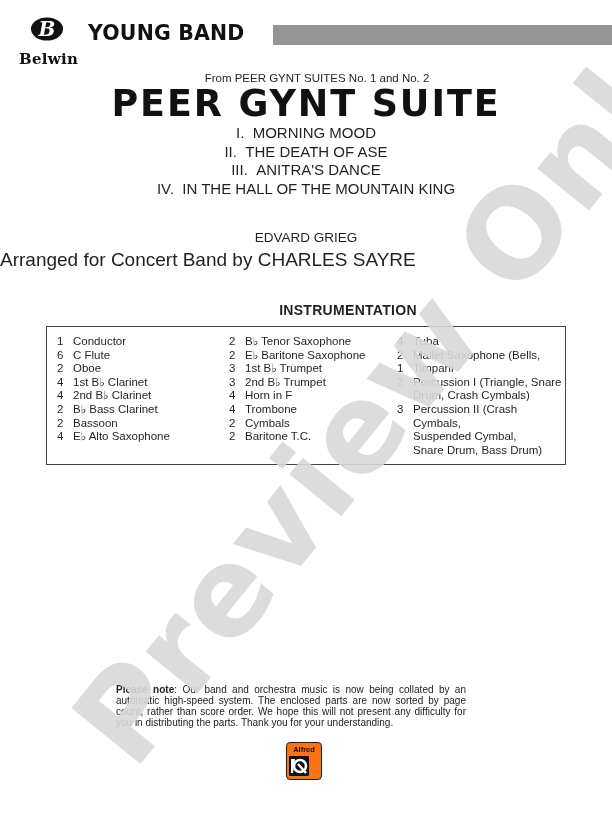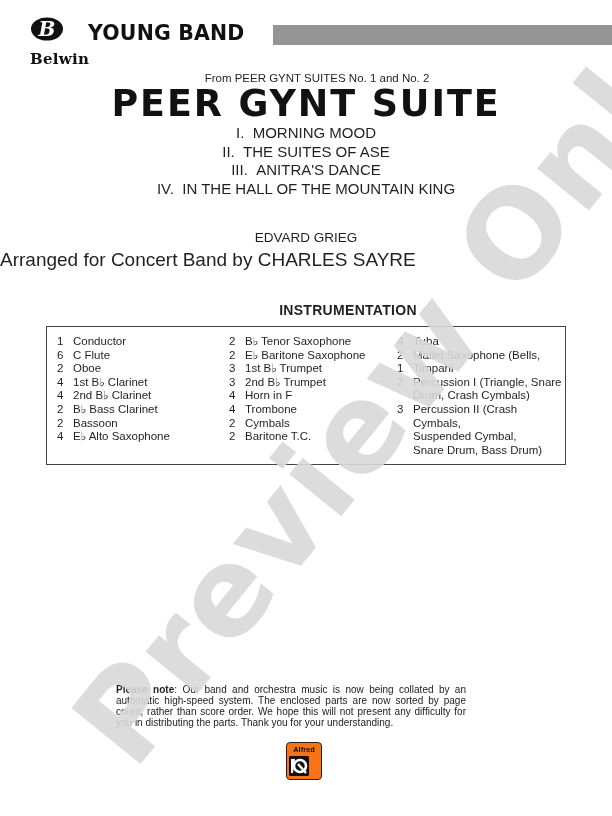--- a/index.html
+++ b/index.html
@@ -1,19 +1,19 @@
 <!DOCTYPE html>
 <html><head>
   <meta charset="utf-8">
   <style>
     html, body { margin:0; padding:0; }
     body { width:612px; height:816px; background:#ffffff; position:relative; overflow:hidden; font-family:"Liberation Sans", "DejaVu Sans", sans-serif; color:#231f20; }
     .header { position:absolute; left:0; top:0; width:612px; height:70px; }
     .logo-b { position:absolute; left:30px; top:16px; width:34px; height:26px; }
-    .belwin { position:absolute; left:30px; top:50px; font-family:"DejaVu Serif", serif; font-weight:bold; font-size:15px; letter-spacing:0.3px; color:#111; }
+    .belwin { position:absolute; left:19px; top:50px; font-family:"DejaVu Serif", serif; font-weight:bold; font-size:15px; letter-spacing:0.3px; color:#111; }
     .series { position:absolute; left:88px; top:20px; font-family:"DejaVu Sans", sans-serif; font-weight:bold; font-size:22px; letter-spacing:0.2px; color:#111; transform:scaleX(0.93); transform-origin:left; }
     .series-bar { position:absolute; left:273px; top:25px; width:339px; height:20px; background:#959595; }
     .from { position:absolute; top:72px; left:0; width:612px; text-align:center; font-size:11.5px;padding-left:11px; }
     .title { position:absolute; top:81px; left:0; width:612px; text-align:center; font-family:"DejaVu Sans", sans-serif; font-weight:bold; font-size:38px; letter-spacing:2px; color:#111; transform:scaleX(0.96); }
     .movements { position:absolute; top:124px; left:0; width:612px; text-align:center; font-size:15px; line-height:18.5px; }
     .movement { display:block; }
     .composer { position:absolute; top:230px; left:0; width:612px; text-align:center; font-size:13.5px; }
     .arranger { position:absolute; top:249px; left:0; width:612px; font-size:19px; }
     .instr-head { position:absolute; top:302px; left:0; width:612px; text-align:center; font-weight:bold; font-size:14px; letter-spacing:0.3px;padding-left:42px; }
     .instr-box { position:absolute; left:46px; top:326px; width:520px; height:139px; border:1.5px solid #444; box-sizing:border-box; }
@@ -43,21 +43,21 @@
   <div class="belwin">Belwin</div>
   <div class="series">YOUNG BAND</div>
   <div class="series-bar"></div>
 </div>
 
 <div class="from">From PEER GYNT SUITES No. 1 and No. 2</div>
 <div class="title">PEER GYNT SUITE</div>
 
 <div class="movements">
   <span class="movement"><span>I.</span>&nbsp;&nbsp;<span>MORNING MOOD</span></span>
-  <span class="movement"><span>II.</span>&nbsp;&nbsp;<span>THE SUITES OF ASE</span></span>
+  <span class="movement"><span>II.</span>&nbsp;&nbsp;<span>THE DEATH OF ASE</span></span>
   <span class="movement"><span>III.</span>&nbsp;&nbsp;<span>ANITRA'S DANCE</span></span>
   <span class="movement"><span>IV.</span>&nbsp;&nbsp;<span>IN THE HALL OF THE MOUNTAIN KING</span></span>
 </div>
 
 <div class="composer">EDVARD GRIEG</div>
 <div class="arranger">Arranged for Concert Band by CHARLES SAYRE</div>
 
 <div class="instr-head">INSTRUMENTATION</div>
 
 <div class="instr-box">

